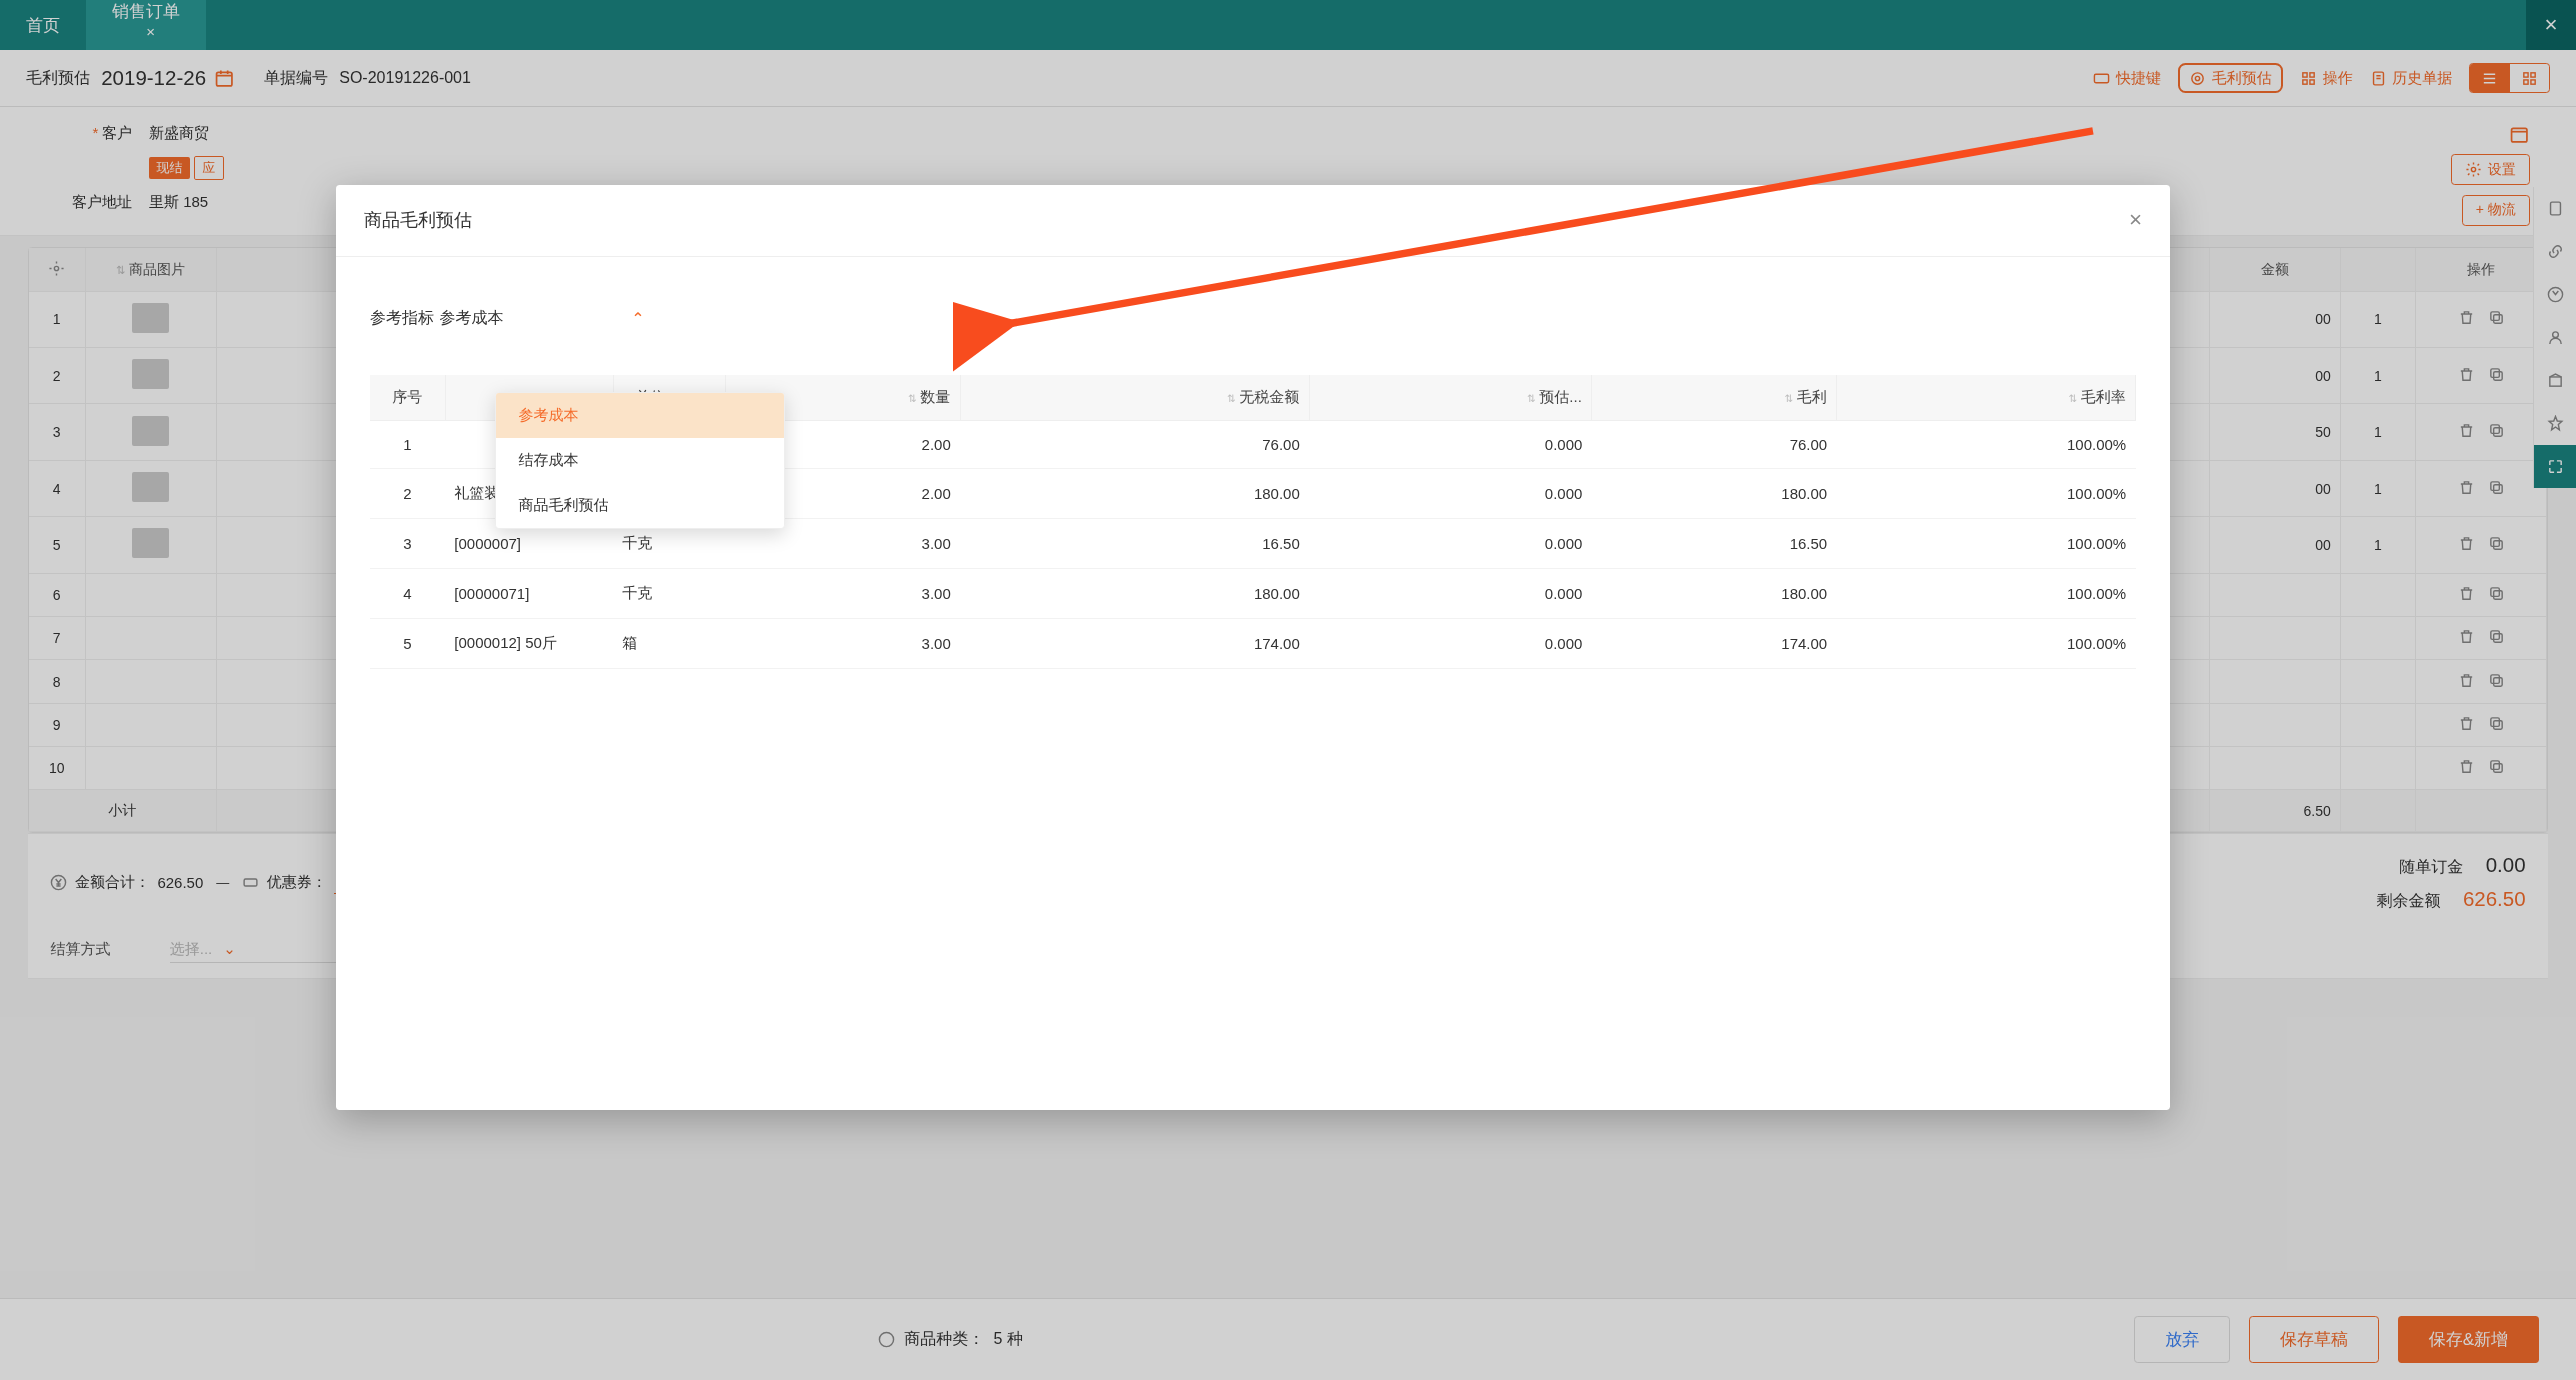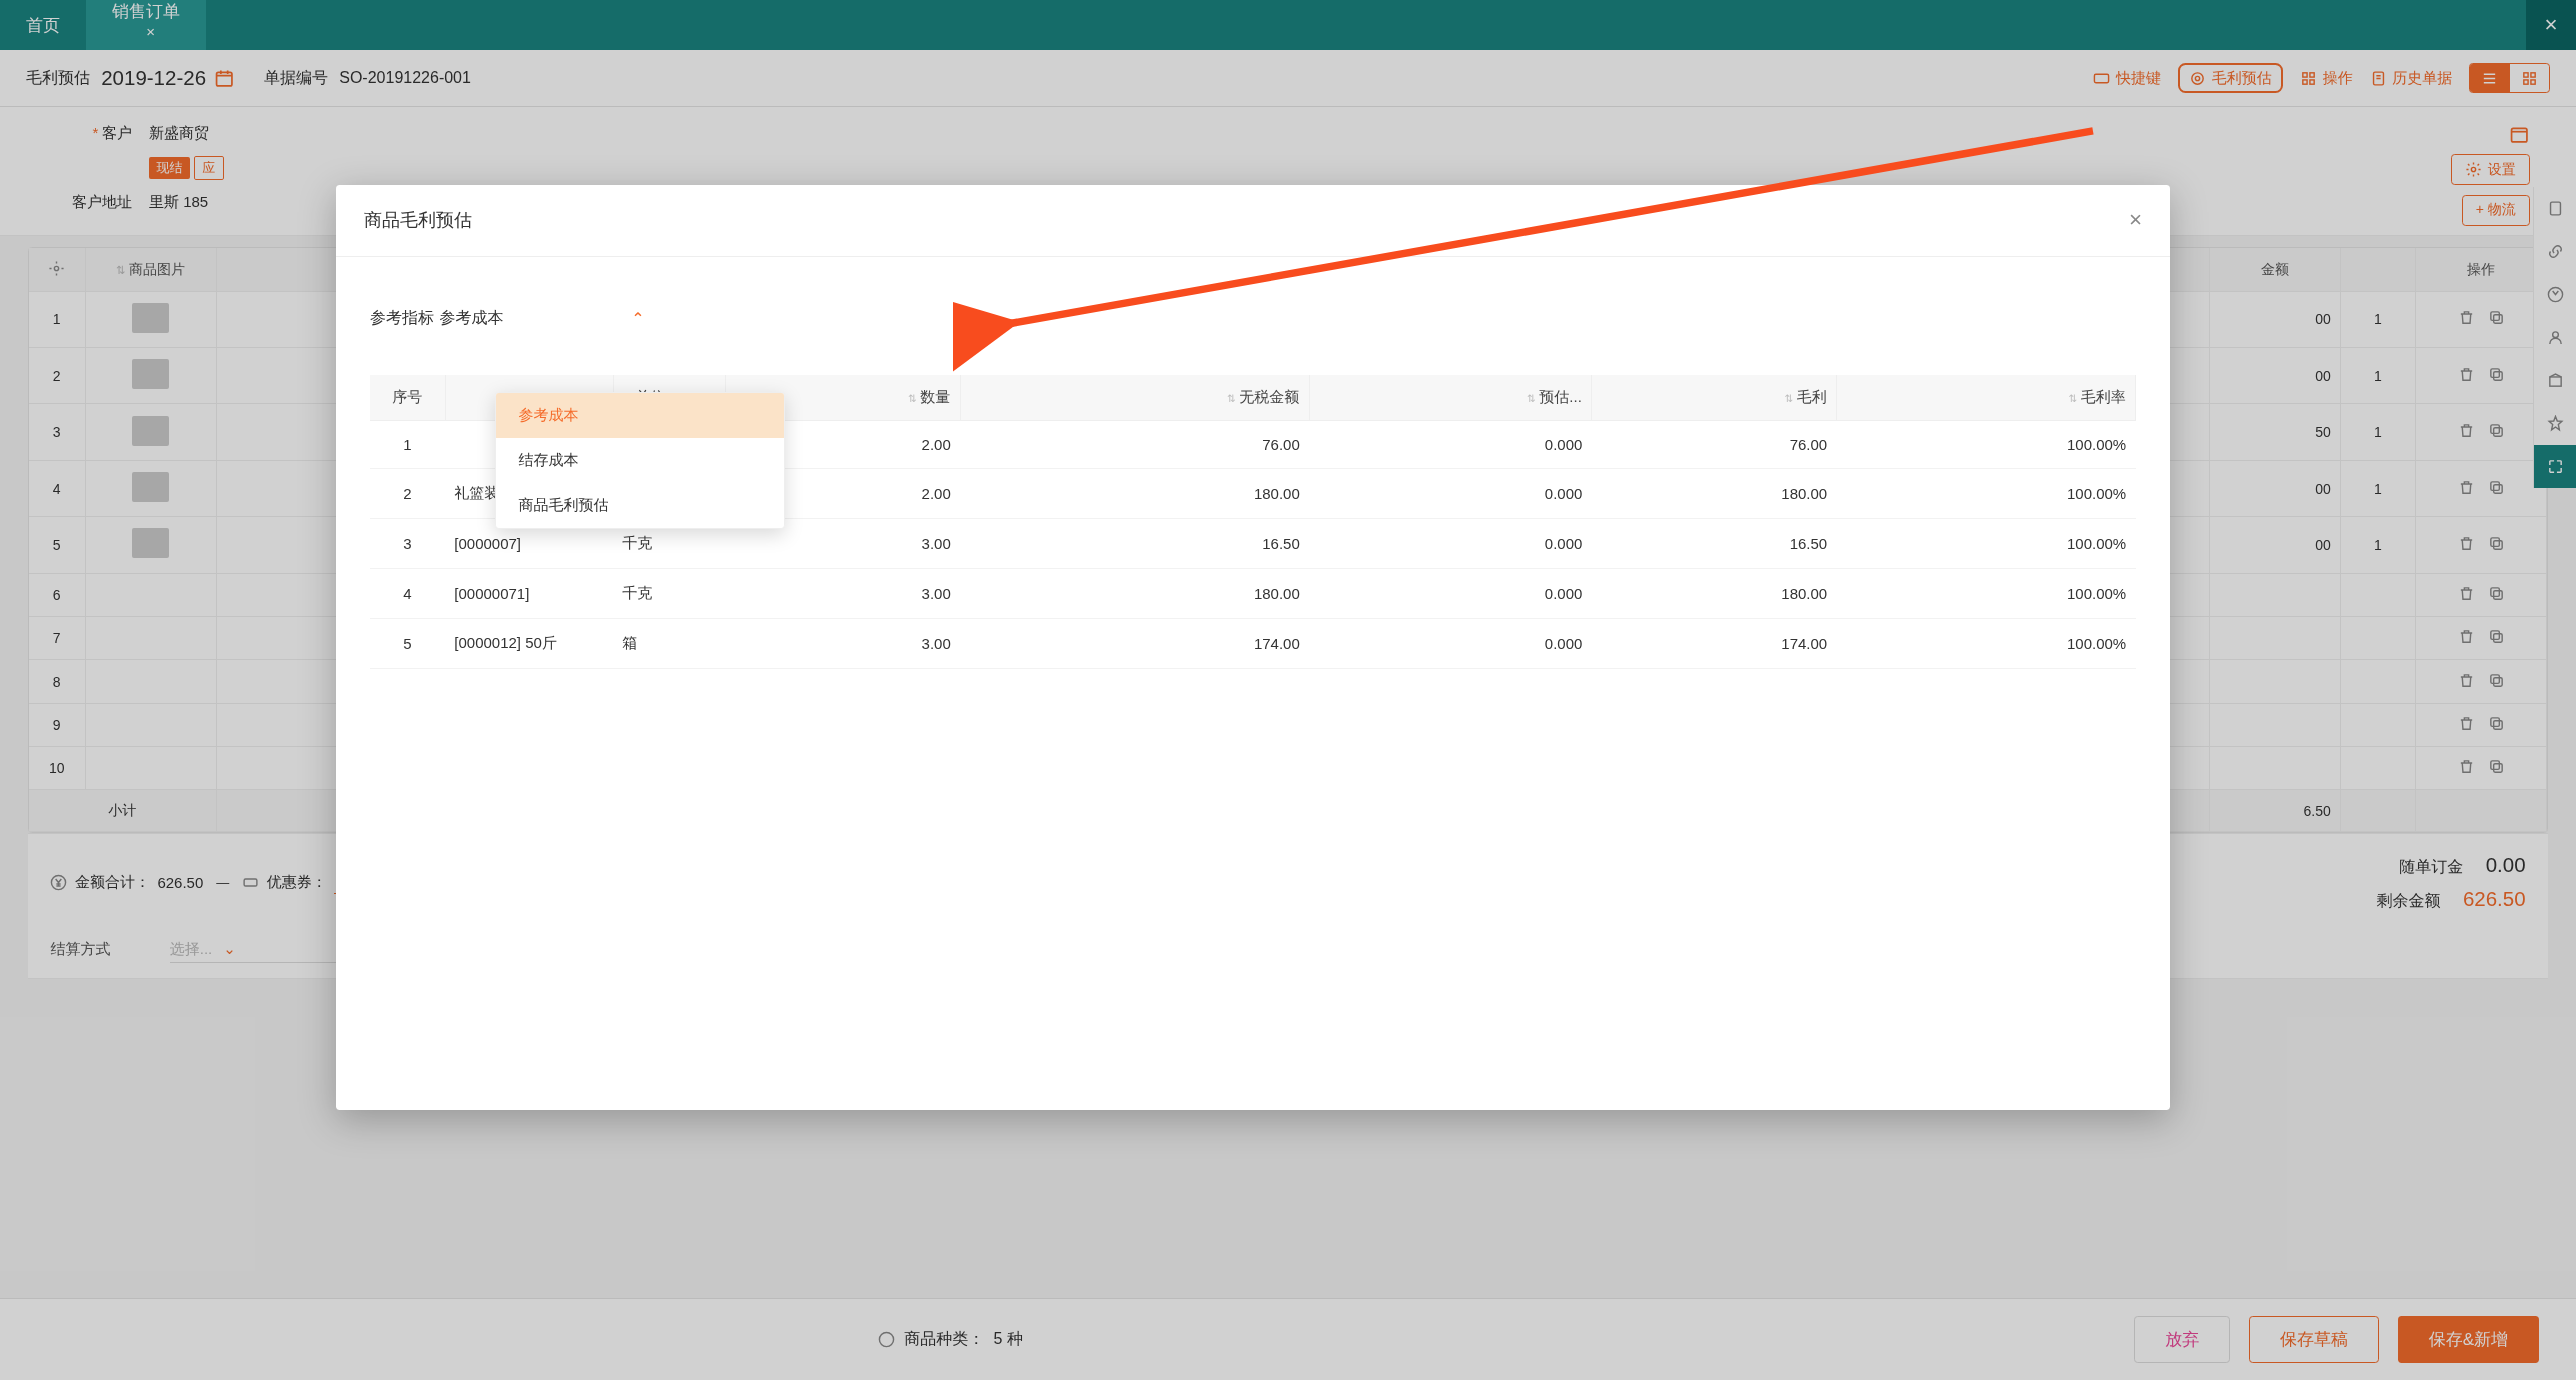--- a/index.html
+++ b/index.html
@@ -52,21 +52,21 @@
 .tb-right { margin-left:auto; display:flex; flex-direction:column; gap:9.3px; align-items:flex-end; font-size:16px; }
 .tb-right .big { color:#f56c2b; font-size:20.5px; font-weight:500; margin-left:22.4px;}
 
 .settle-row { background:#fff; margin:0 28px; padding:15px 22.4px; display:flex; align-items:center; gap:22.4px; font-size:15px; color:#555; border-bottom:0.9px solid #eee;}
 .settle-sel { display:flex; align-items:center; gap:11px; border-bottom:0.9px solid #ddd; padding:3.7px 0; min-width:224px; color:#bbb;margin-left:37px;}
 .add-link { color:#f56c2b; display:flex; align-items:center; gap:5.6px; cursor:pointer;}
 
 .footer-bar { position:absolute; left:0; right:0; bottom:0; background:#fff; border-top:0.9px solid #e5e5e5; padding:17px 37px; display:flex; align-items:center; justify-content:flex-end; gap:18.7px;}
 .foot-info { margin-right:auto; margin-left:841px; font-size:16px; display:flex; align-items:center; gap:9.3px;}
 .btn { padding:11.2px 30px; border-radius:3.7px; font-size:17px; cursor:pointer; border:0.9px solid transparent;}
-.btn.plain { background:#fff; border:0.9px solid #ddd; color:#ec4899;}
+.btn.plain { background:#fff; border:0.9px solid #ddd; color:#3b82f6;}
 .btn.outline { background:#fff; border:0.9px solid #f56c2b; color:#f56c2b;}
 .btn.primary { background:#f56c2b; color:#fff;}
 
 .right-rail { position:absolute; right:0; top:187px; width:43px; background:#fff; border-left:0.9px solid #eee; display:flex; flex-direction:column;}
 .rail-ic { height:43px; display:flex; align-items:center; justify-content:center; color:#888; cursor:pointer;}
 .rail-ic.active { background:#1a8481; color:#fff; }
 
 .mask { position:absolute; inset:0; background:rgba(0,0,0,0.18); }
 .modal { position:absolute; left:336px; top:185px; width:1834px; height:925px; background:#fff; border-radius:3.7px; box-shadow:0 9.3px 37px rgba(0,0,0,.25); display:flex; flex-direction:column;gap:25px;}
 .modal-head { padding:22.4px 28px; font-size:18px; border-bottom:0.9px solid #eee; display:flex; align-items:center; justify-content:space-between;}

